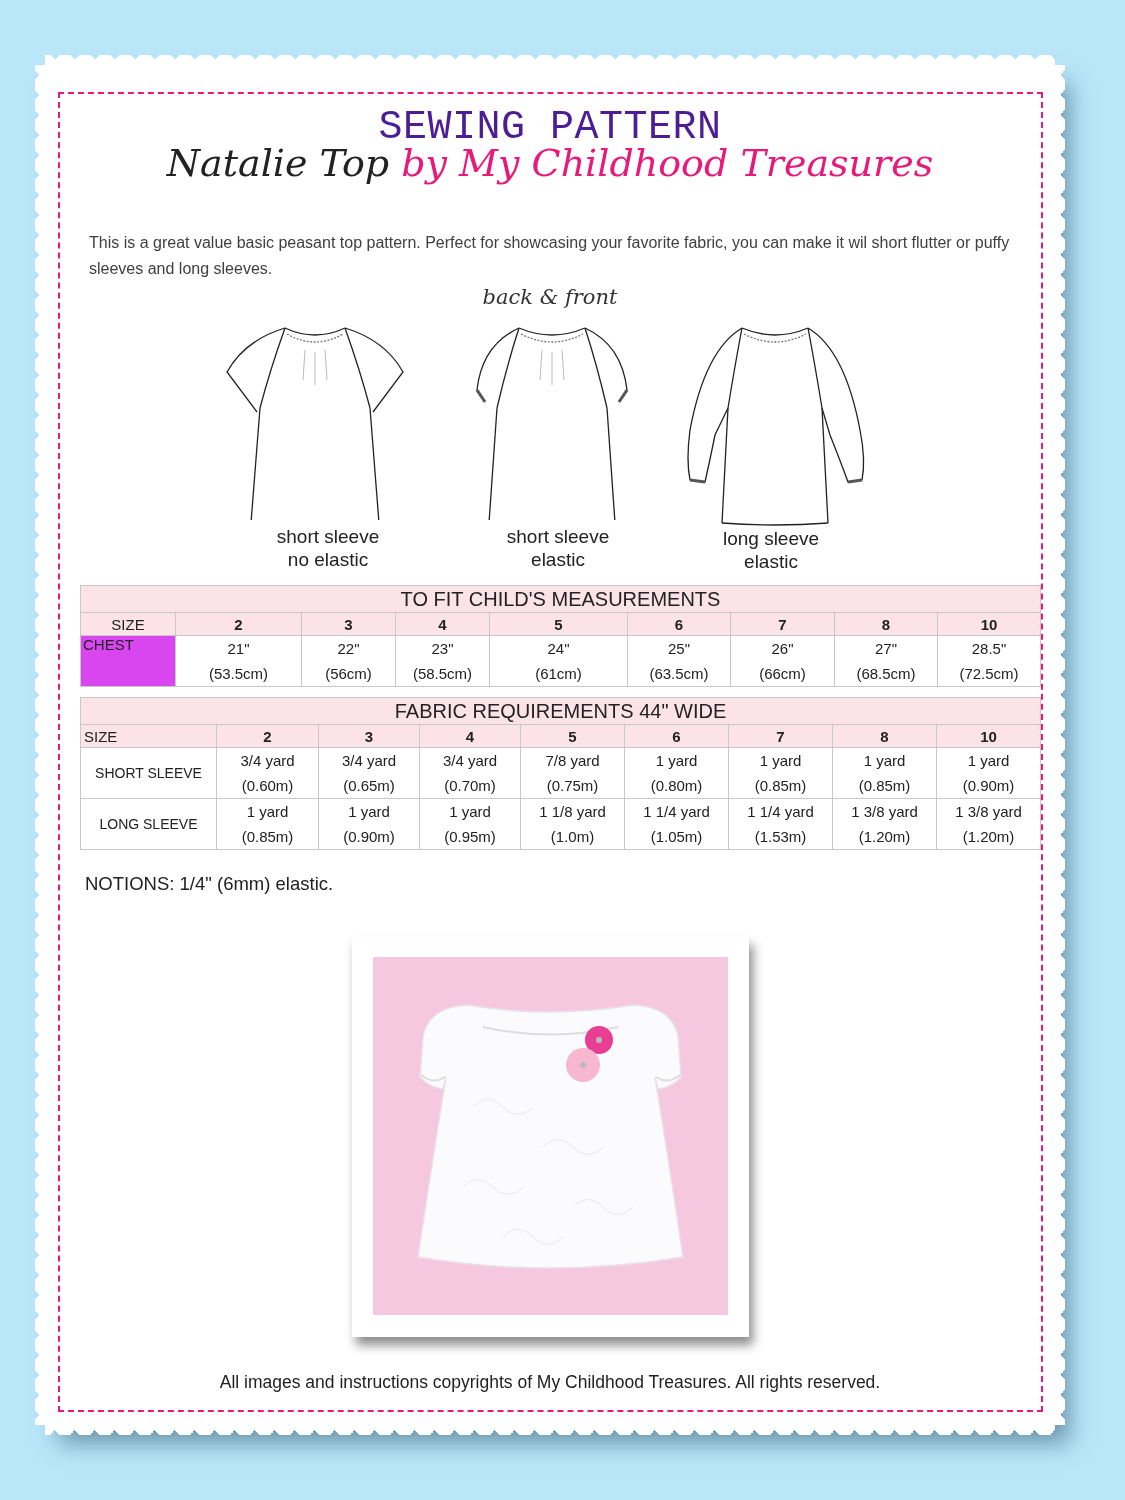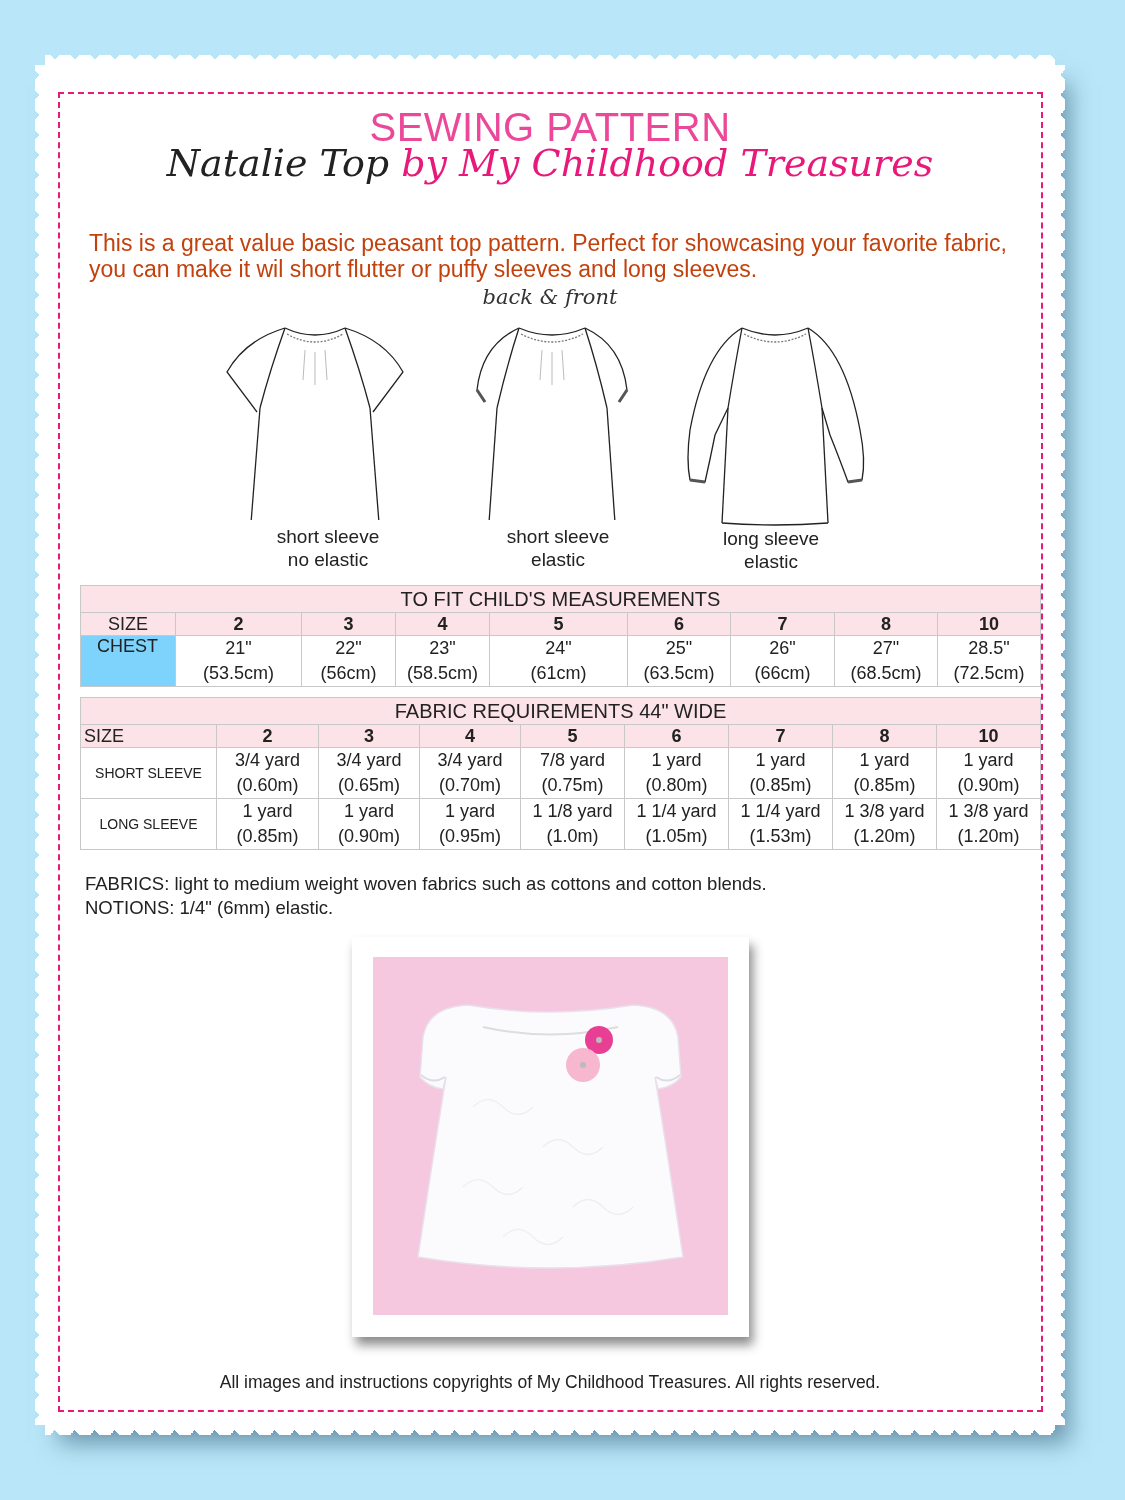--- a/index.html
+++ b/index.html
@@ -27,54 +27,54 @@
                 linear-gradient(135deg, transparent 50%, #fff 50%) 0 0/10px 20px repeat-y; }
   .zz-right { top:0; bottom:0; right:-10px; width:10px;
     background: linear-gradient(-45deg, transparent 50%, #fff 50%) 0 0/10px 20px repeat-y,
                 linear-gradient(-135deg, transparent 50%, #fff 50%) 0 0/10px 20px repeat-y; }
   .dashed-frame {
     position:absolute; left:13px; top:27px; right:12px; bottom:13px;
     border:2px dashed #e8197a;
   }
   .title {
     position:absolute; left:0; right:0; top:40px; text-align:center;
-    font-family:Liberation Sans, sans-serif; font-size:40px; color:#ec4899;
+    font-family:Liberation Mono, monospace; font-size:40px; color:#4c1d95;
     letter-spacing:0.5px; font-weight:normal;
   }
   .subtitle {
     position:absolute; left:0; right:0; top:76px; text-align:center;
     font-family:"DejaVu Serif", serif; font-style:italic; font-size:38px;
   }
   .subtitle .name { color:#222; }
   .subtitle .by { color:#e8197a; }
   .intro {
     position:absolute; left:44px; right:20px; top:165px;
-    font-family:"Liberation Sans", sans-serif; font-size:23px; line-height:26px; color:#c2410c;
+    font-family:"Liberation Sans", sans-serif; font-size:16px; line-height:26px; color:#404040;
   }
   .backfront {
     position:absolute; left:0; right:0; top:220px; text-align:center;
     font-family:"DejaVu Serif", serif; font-style:italic; font-size:21px; color:#333;
   }
   .sketch { position:absolute; top:255px; }
   .sketch svg { display:block; }
   .sk-label {
     position:absolute; text-align:center; width:200px;
     font-family:"Liberation Sans", sans-serif; font-size:19px; line-height:23px; color:#222;
   }
   table.grid {
     position:absolute; left:35px; width:960px; border-collapse:collapse;
     font-family:"Liberation Sans", sans-serif; color:#222; table-layout:fixed;border-radius:22px;
   }
-  table.grid td { border:1.5px solid #c8c8c8; text-align:center; padding:0; font-size:18px; }
+  table.grid td { border:1.5px solid #c8c8c8; text-align:center; padding:0; font-size:15px; }
   table.grid .hdr td { background:#fbe3e7; font-size:20px; height:26px; }
   table.grid .sizes td { background:#fbe3e7; height:22px; font-weight:bold; }
   table.grid .sizes td.lbl { font-weight:normal; }
   .t1 { top:520px; }
   .t2 { top:632px; }
-  .t1 .chest-lbl { background:#7dd3fc; text-align:left; vertical-align:top; padding-left:16px; }
+  .t1 .chest-lbl { background:#d946ef; text-align:left; vertical-align:top; padding-left:2px; }
   .t2 .row-lbl { font-size:14px; }
   .t2 .sizes td.lbl { text-align:left; padding-left:3px; }
   .cellv { line-height:25px; }
   .notes {
     position:absolute; left:40px; top:807px;
     font-family:"Liberation Sans", sans-serif; font-size:18.5px; line-height:24px; color:#222;
   }
   .photo-frame {
     position:absolute; left:307px; top:872px; width:397px; height:400px; background:#fff;
     box-shadow: 4px 8px 10px rgba(0,0,0,0.45);
@@ -328,21 +328,20 @@
           </td>
       <td class="cellv">
             <div>1 3/8 yard</div>
             <div>(1.20m)</div>
           </td>
     </tr>
   </tbody>
     </table>
 
   <div class="notes">
-    <div>FABRICS: light to medium weight woven fabrics such as cottons and cotton blends.</div>
     <div>NOTIONS: 1/4" (6mm) elastic.</div>
   </div>
 
   <div class="photo-frame">
     <div class="photo">
       <svg width="355" height="358" viewBox="0 0 355 358">
         <rect width="355" height="358" fill="#f6c8e0"></rect>
 
         <path d="M95 48 Q177 62 260 48 Q300 50 305 80 L308 120 Q300 130 285 132 L282 120 Q295 200 310 300 Q177 322 45 300 Q60 200 73 120 L70 132 Q55 130 47 120 L50 80 Q55 50 95 48 Z" fill="#fbfbfd" stroke="#e8e0ea" stroke-width="1.5"></path>
         <path d="M110 70 Q177 85 245 70" fill="none" stroke="#ddd" stroke-width="2"></path>

